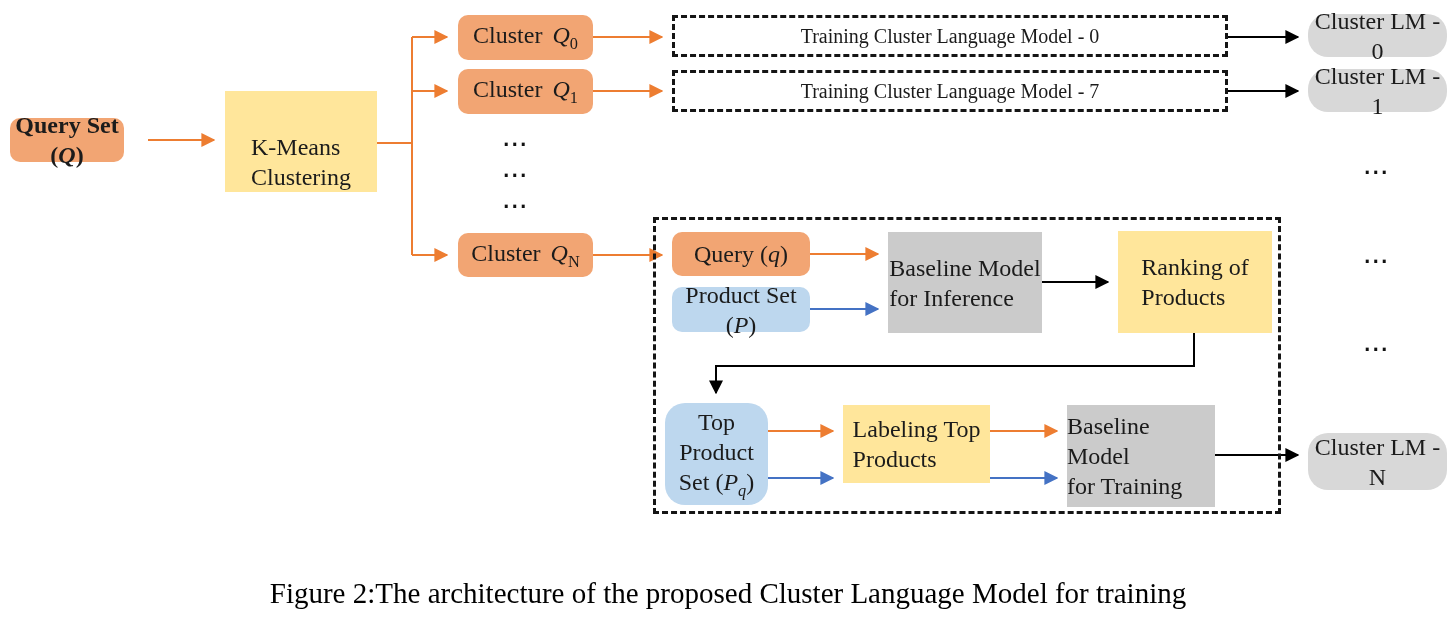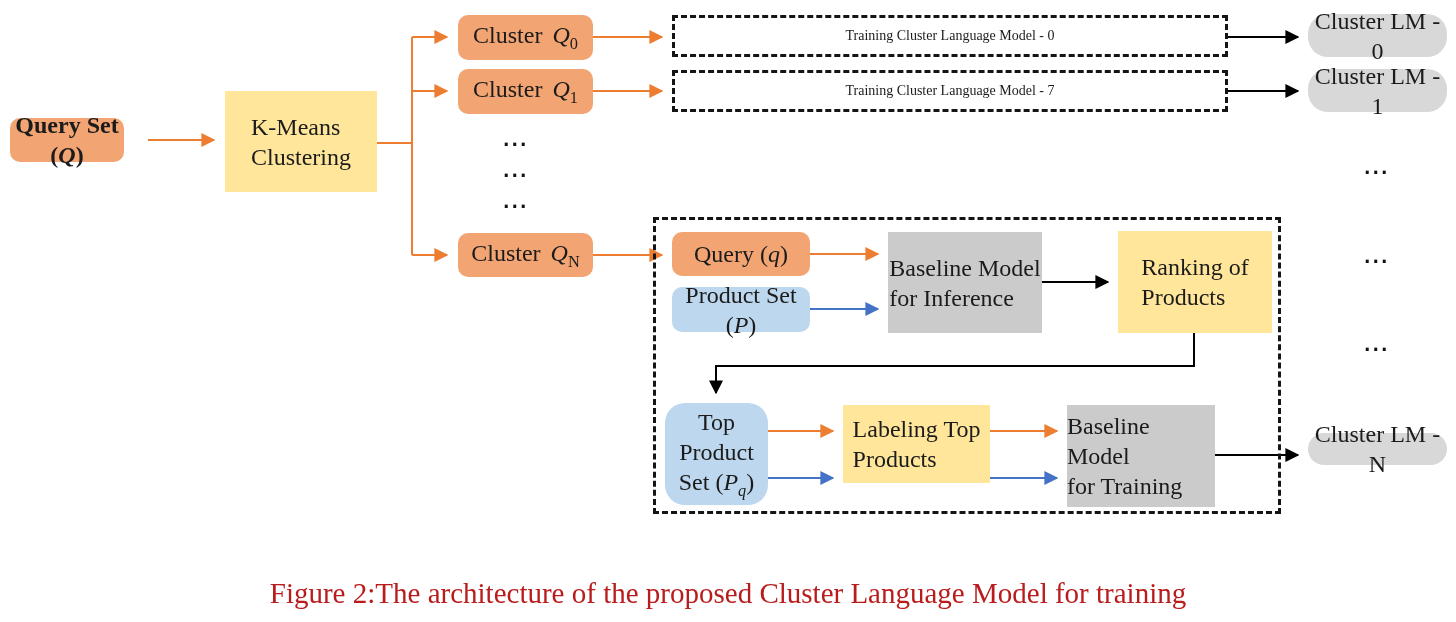--- a/index.html
+++ b/index.html
@@ -23,42 +23,42 @@
   .orange{background:#F2A573;}
   .yellow{background:#FFE69B;}
   .blue{background:#BDD7EE;}
   .gray{background:#CBCBCB;}
   .graylm{background:#D8D8D8;border-radius:20px;}
   .dashedbox{
     position:absolute;
     border:3px dashed #151515;
     box-sizing:border-box;
     display:flex;align-items:center;justify-content:center;
-    font-size:14px;
+    font-size:20px;
     background:transparent;
   }
   .multiline{text-align:left;}
   .multiline span{display:block;}
   .v{font-style:italic;}
   .subv{font-size:0.68em;}
   .cl-var{margin-left:10px;}
   .dots{
     position:absolute;
     font-family:"DejaVu Sans",sans-serif;
     font-weight:bold;
     font-size:17px;
     letter-spacing:2px;
     color:#111;
   }
   #caption{
     position:absolute;
     left:0;top:577px;width:1456px;
     text-align:center;
     font-size:29px;
-    color:#b91c1c;
+    color:#000000;
   }
   svg.wires{position:absolute;left:0;top:0;pointer-events:none;}
 </style>
 </head>
 <body>
 
 <div id="canvas">
 
   <svg class="wires" width="1456" height="622">
     <defs>
@@ -100,21 +100,21 @@
       <path d="M1042,282 H1108" marker-end="url(#mk)"></path>
       <path d="M1194,333 V366 H716 V393" marker-end="url(#mk)"></path>
       <path d="M1215,455 H1298" marker-end="url(#mk)"></path>
     </g>
   </svg>
 
   <div class="node orange rounded" style="left:10px;top:118px;width:114px;height:44px;font-weight:bold;">
     <span><span>Query Set (</span><span class="v">Q</span><span>)</span></span>
   </div>
 
-  <div class="node yellow" style="left:225px;top:91px;width:152px;height:101px;">
+  <div class="node yellow" style="left:225px;top:91px;width:152px;height:101px;align-items:flex-end;">
     <span class="multiline">
       <span>K-Means</span>
       <span>Clustering</span>
     </span>
   </div>
 
   <div class="node orange rounded" style="left:458px;top:15px;width:135px;height:45px;">
     <span><span>Cluster</span><span class="v cl-var">Q</span><sub class="subv">0</sub></span>
   </div>
   <div class="node orange rounded" style="left:458px;top:69px;width:135px;height:45px;">
@@ -134,21 +134,21 @@
   <div class="dashedbox" style="left:672px;top:70px;width:556px;height:42px;">
     <span>Training Cluster Language Model - 7</span>
   </div>
 
   <div class="node graylm" style="left:1308px;top:14px;width:139px;height:43px;">
     <span>Cluster LM - 0</span>
   </div>
   <div class="node graylm" style="left:1308px;top:69px;width:139px;height:43px;">
     <span>Cluster LM - 1</span>
   </div>
-  <div class="node graylm" style="left:1308px;top:433px;width:139px;height:32px;">
+  <div class="node graylm" style="left:1308px;top:433px;width:139px;height:57px;">
     <span>Cluster LM - N</span>
   </div>
 
   <div class="dots" style="left:1364px;top:158px;">...</div>
   <div class="dots" style="left:1364px;top:247px;">...</div>
   <div class="dots" style="left:1364px;top:335px;">...</div>
 
   <div class="dashedbox" style="left:653px;top:217px;width:628px;height:297px;"></div>
 
   <div class="node blue rounded" style="left:672px;top:287px;width:138px;height:45px;">

